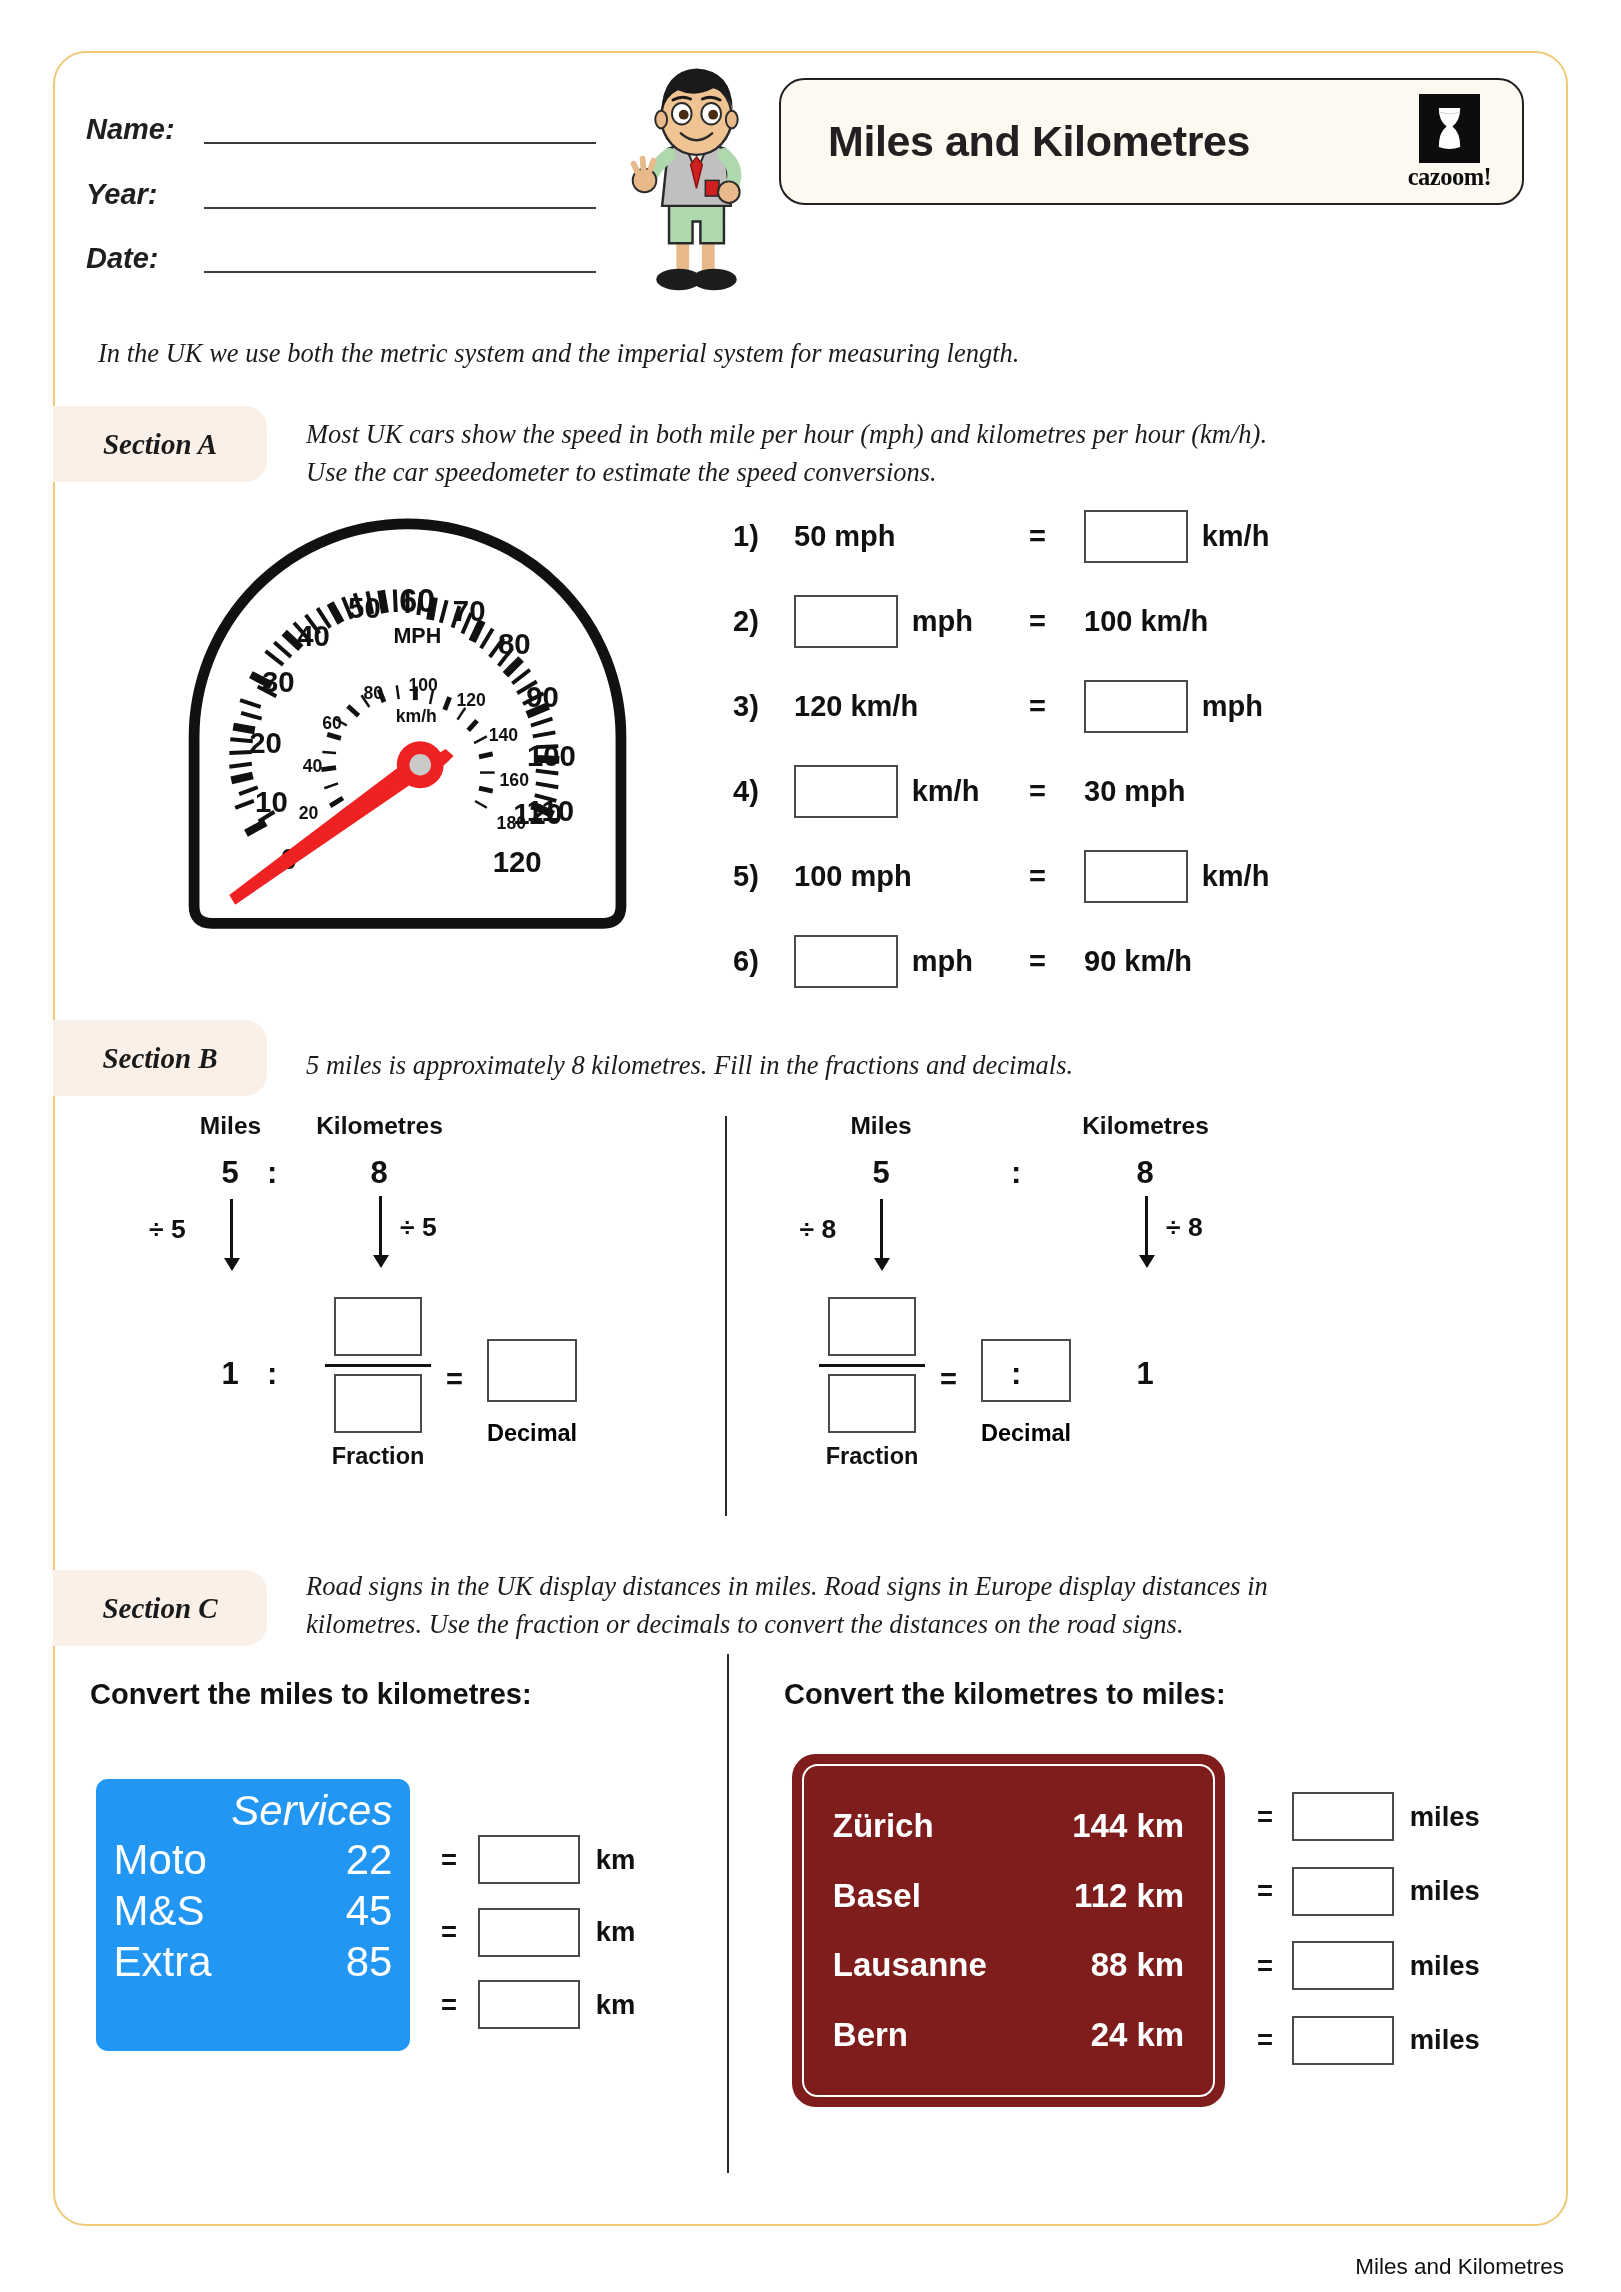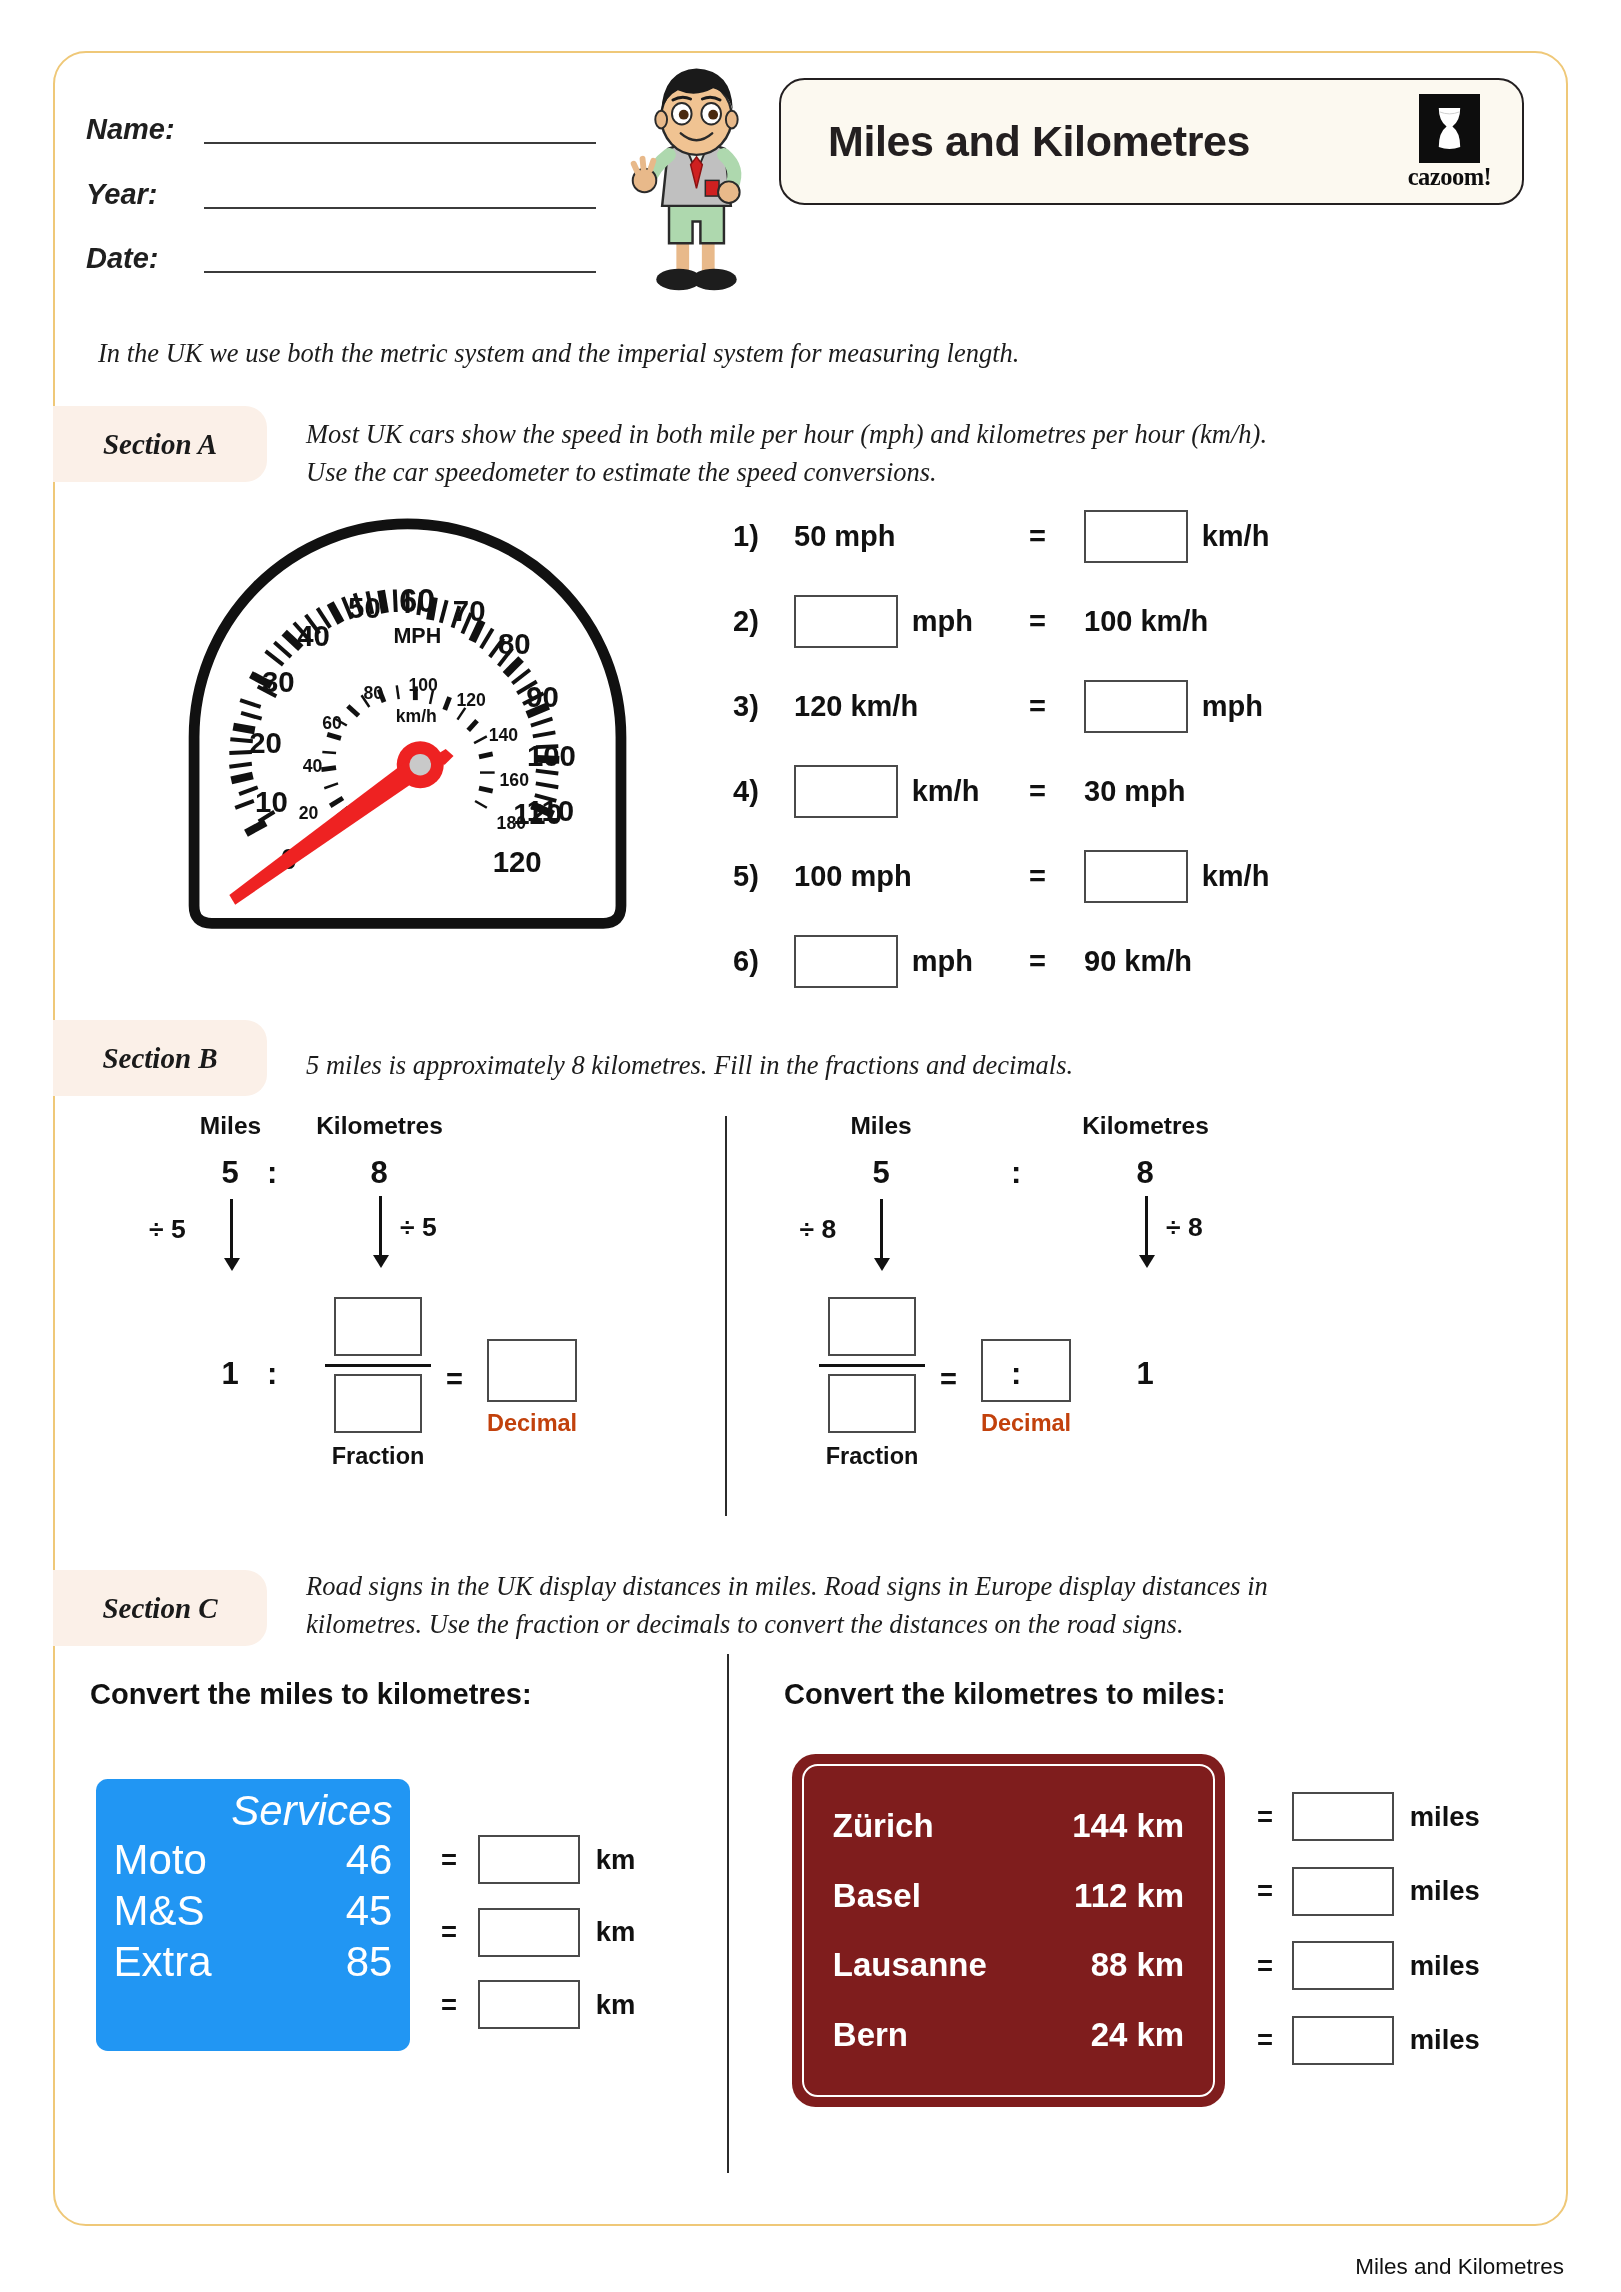--- a/index.html
+++ b/index.html
@@ -140,21 +140,21 @@
   .fraction { position: absolute; width: 106px; }
   .fr-box { width: 88px; height: 59px; border: 2px solid #4a4a4a; background: #fff; margin: 0 auto; }
   .fr-bar { width: 106px; height: 2.9px; background: #111; margin: 7.8px 0; }
   .fr-cap {
     font-size: 23.5px; font-weight: bold; color: #111;
     text-align: center; margin-top: 9.8px;
   }
   .eqsign { position: absolute; font-size: 29px; font-weight: bold; color: #111; }
   .decbox { position: absolute; }
   .dec-box { width: 90px; height: 63px; border: 2px solid #4a4a4a; background: #fff; }
-  .dec-cap { font-size: 23.5px; font-weight: bold; color: #c2410c; text-align: center; margin-top: 8px; }
+  .dec-cap { font-size: 23.5px; font-weight: bold; color: #000000; text-align: center; margin-top: 18px; }
 
   
   .subhead {
     position: absolute;
     font-size: 29px; font-weight: bold; color: #111;
   }
   .secc-div {
     position: absolute; left: 727px; top: 1654px;
     width: 2px; height: 519px; background: #2b2b2b;
   }
@@ -576,21 +576,21 @@
   </div>
 
   <div class="subhead" style="left:90px;  top:1678px;">Convert the miles to kilometres:</div>
   <div class="subhead" style="left:784px; top:1678px;">Convert the kilometres to miles:</div>
   <div class="secc-div"></div>
 
   <div class="blue-sign">
     <div class="bs-title">Services</div>
     <div class="bs-row">
       <span>Moto</span>
-      <span>46</span>
+      <span>22</span>
     </div>
     <div class="bs-row">
       <span>M&amp;S</span>
       <span>45</span>
     </div>
     <div class="bs-row">
       <span>Extra</span>
       <span>85</span>
     </div>
   </div>

